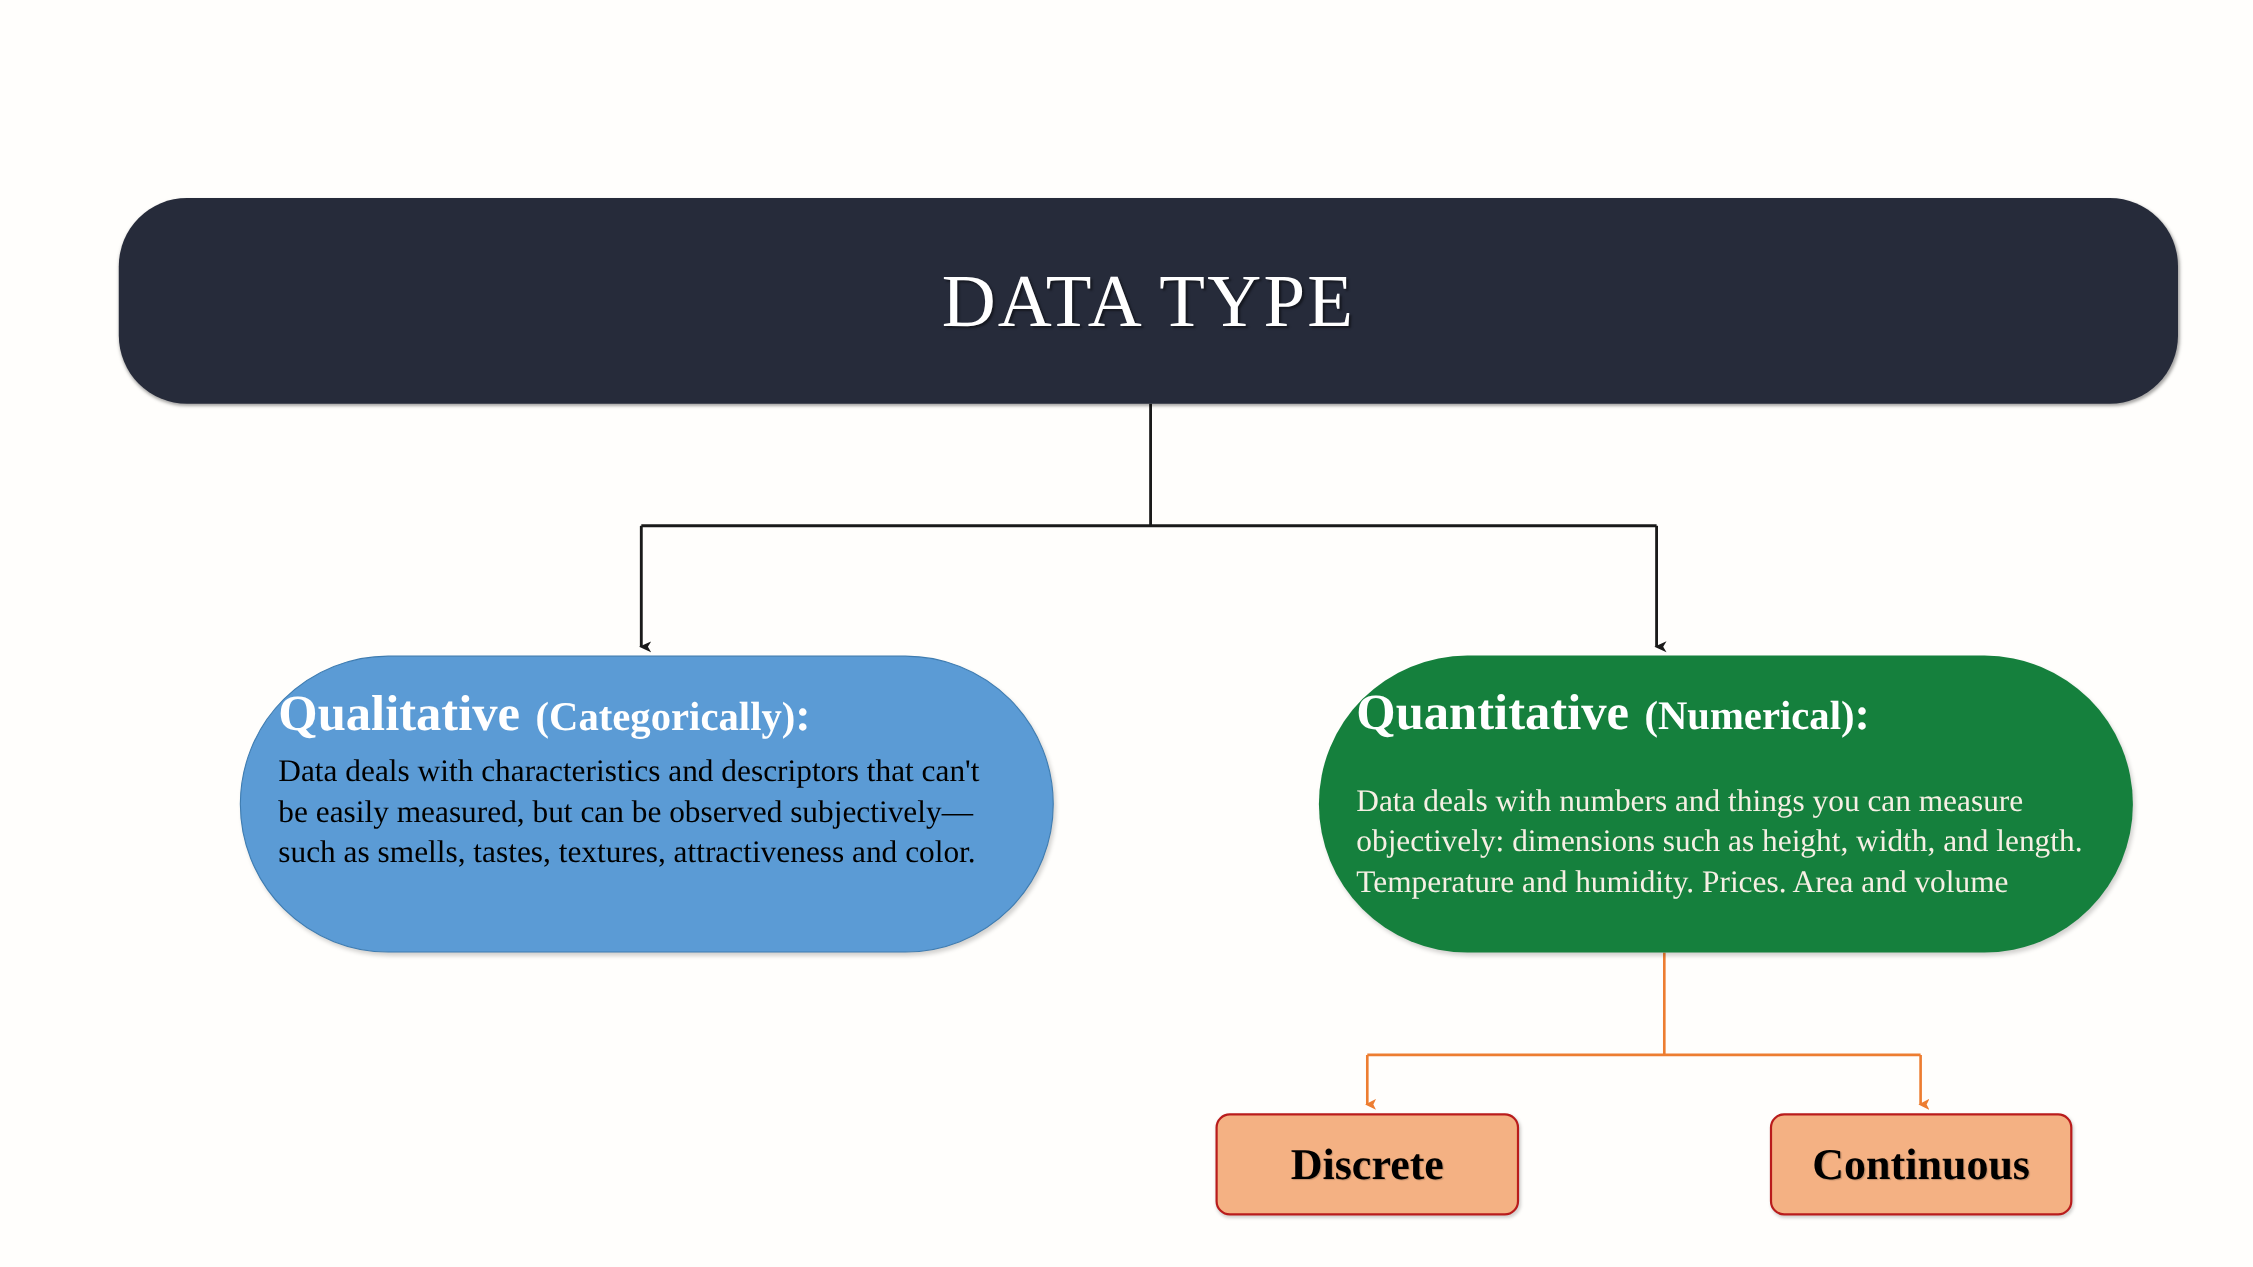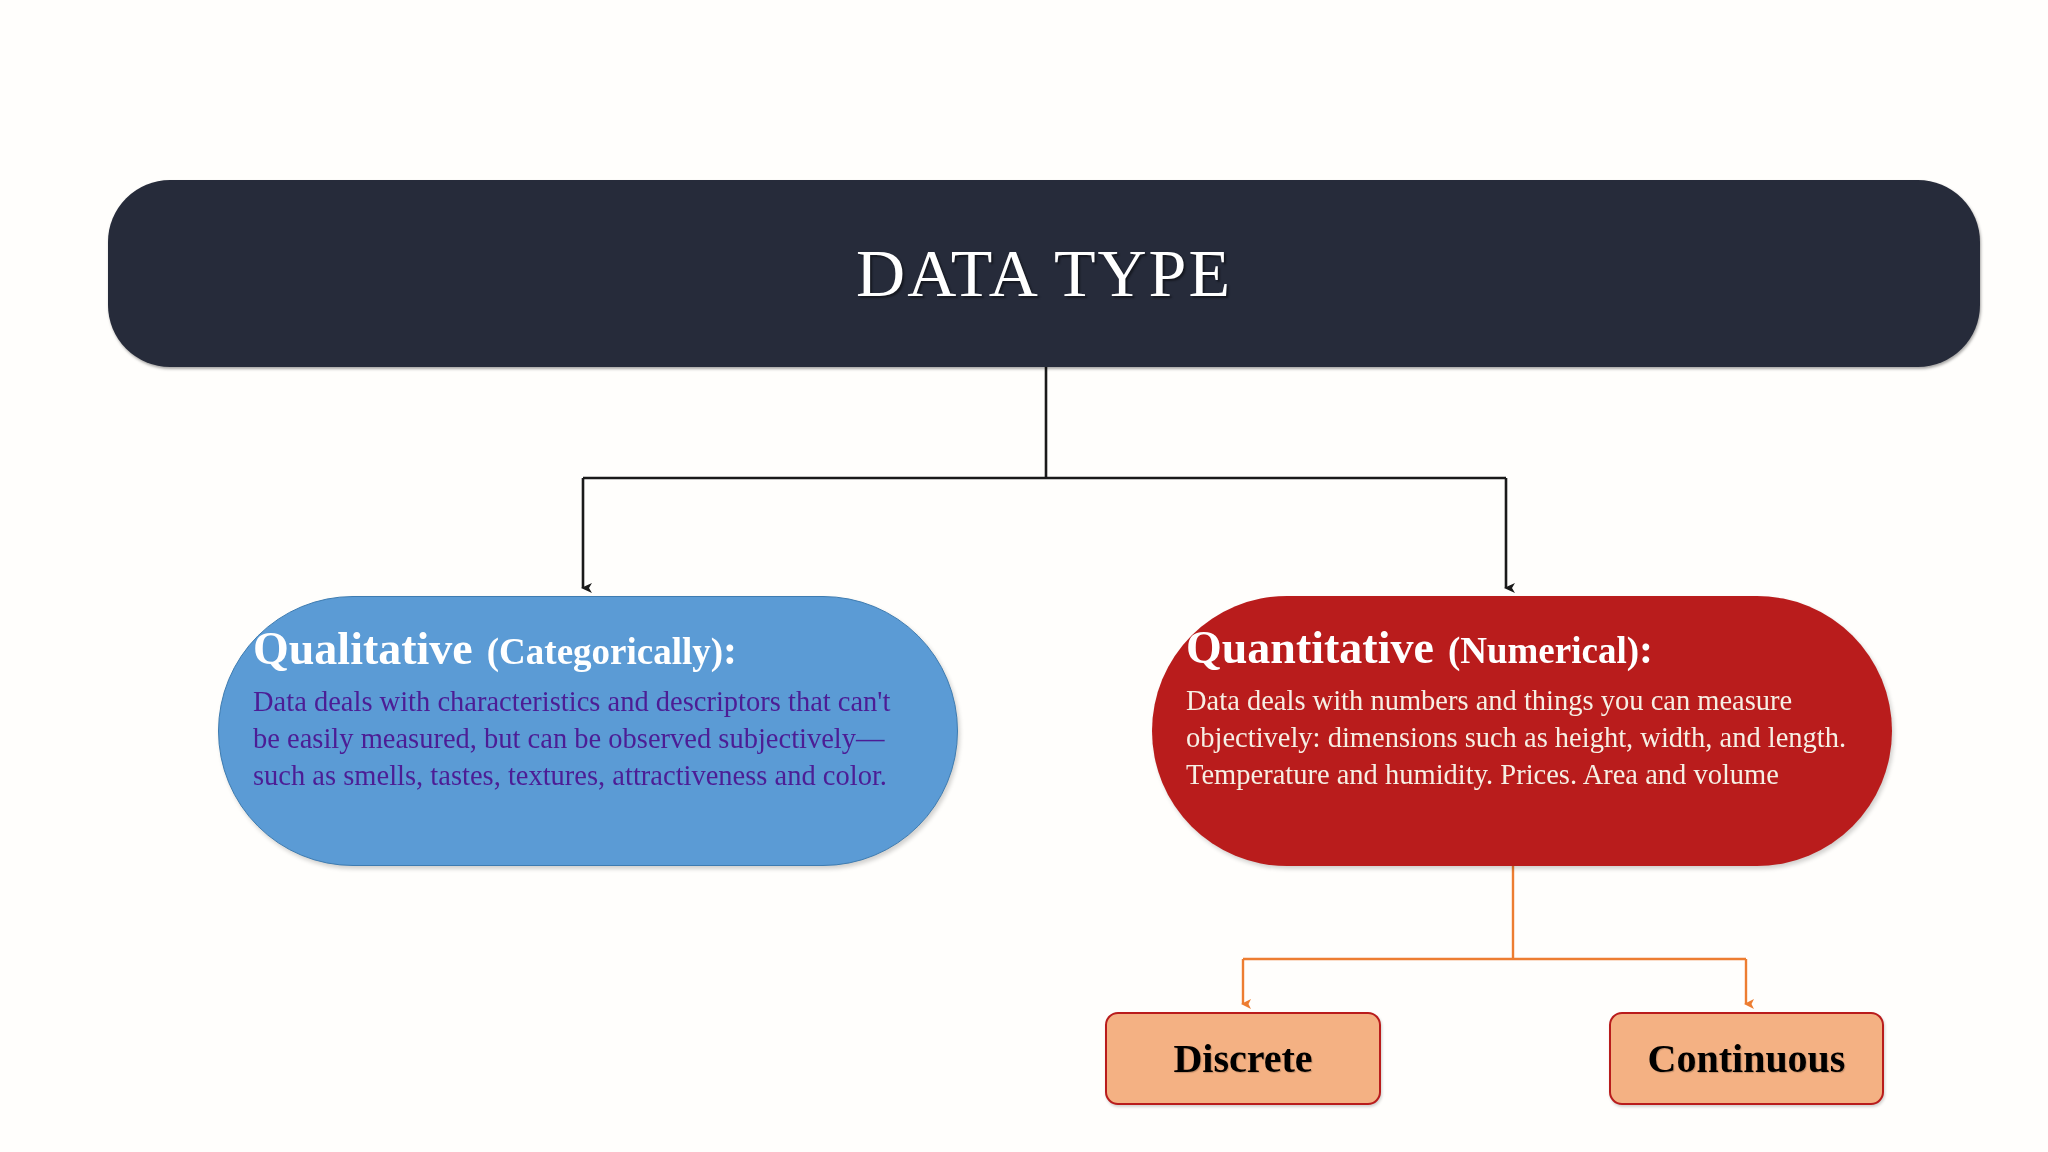--- a/index.html
+++ b/index.html
@@ -69,27 +69,28 @@
     left: 218px;
     top: 596px;
     width: 740px;
     height: 270px;
     background: #5b9bd5;
     border: 1px solid #3e7cb1;
     border-radius: 135px;
     box-shadow: 2px 3px 4px rgba(0,0,0,0.18);
   }
   .branch-brown {
-    left: 1152px;
+    left: 1199px;
     top: 596px;
     width: 740px;
     height: 270px;
-    background: #b91c1c;
+    background: #15803d;
     border-radius: 135px;
     box-shadow: 2px 3px 4px rgba(0,0,0,0.18);
+    gap: 28px;
   }
 
   .branch-heading {
     color: #ffffff;
     line-height: 1.05;
     margin-bottom: 10px;
     white-space: nowrap;
   }
   .branch-heading .main {
     font-size: 46px;
@@ -105,21 +106,21 @@
     font-size: 42px;
     font-weight: bold;
   }
 
   .branch-body {
     color: #f3f3f1;
     font-size: 28.5px;
     line-height: 1.30;
     font-weight: 400;
   }
-  .branch-blue .branch-body { color: #4c1d95; }
+  .branch-blue .branch-body { color: #000000; }
   .branch-brown .branch-body { color: #f6efe4; }
 
   
   .leaf-box {
     position: absolute;
     box-sizing: border-box;
     background: #f4b183;
     border: 2px solid #b91c1c;
     border-radius: 13px;
     display: flex;

